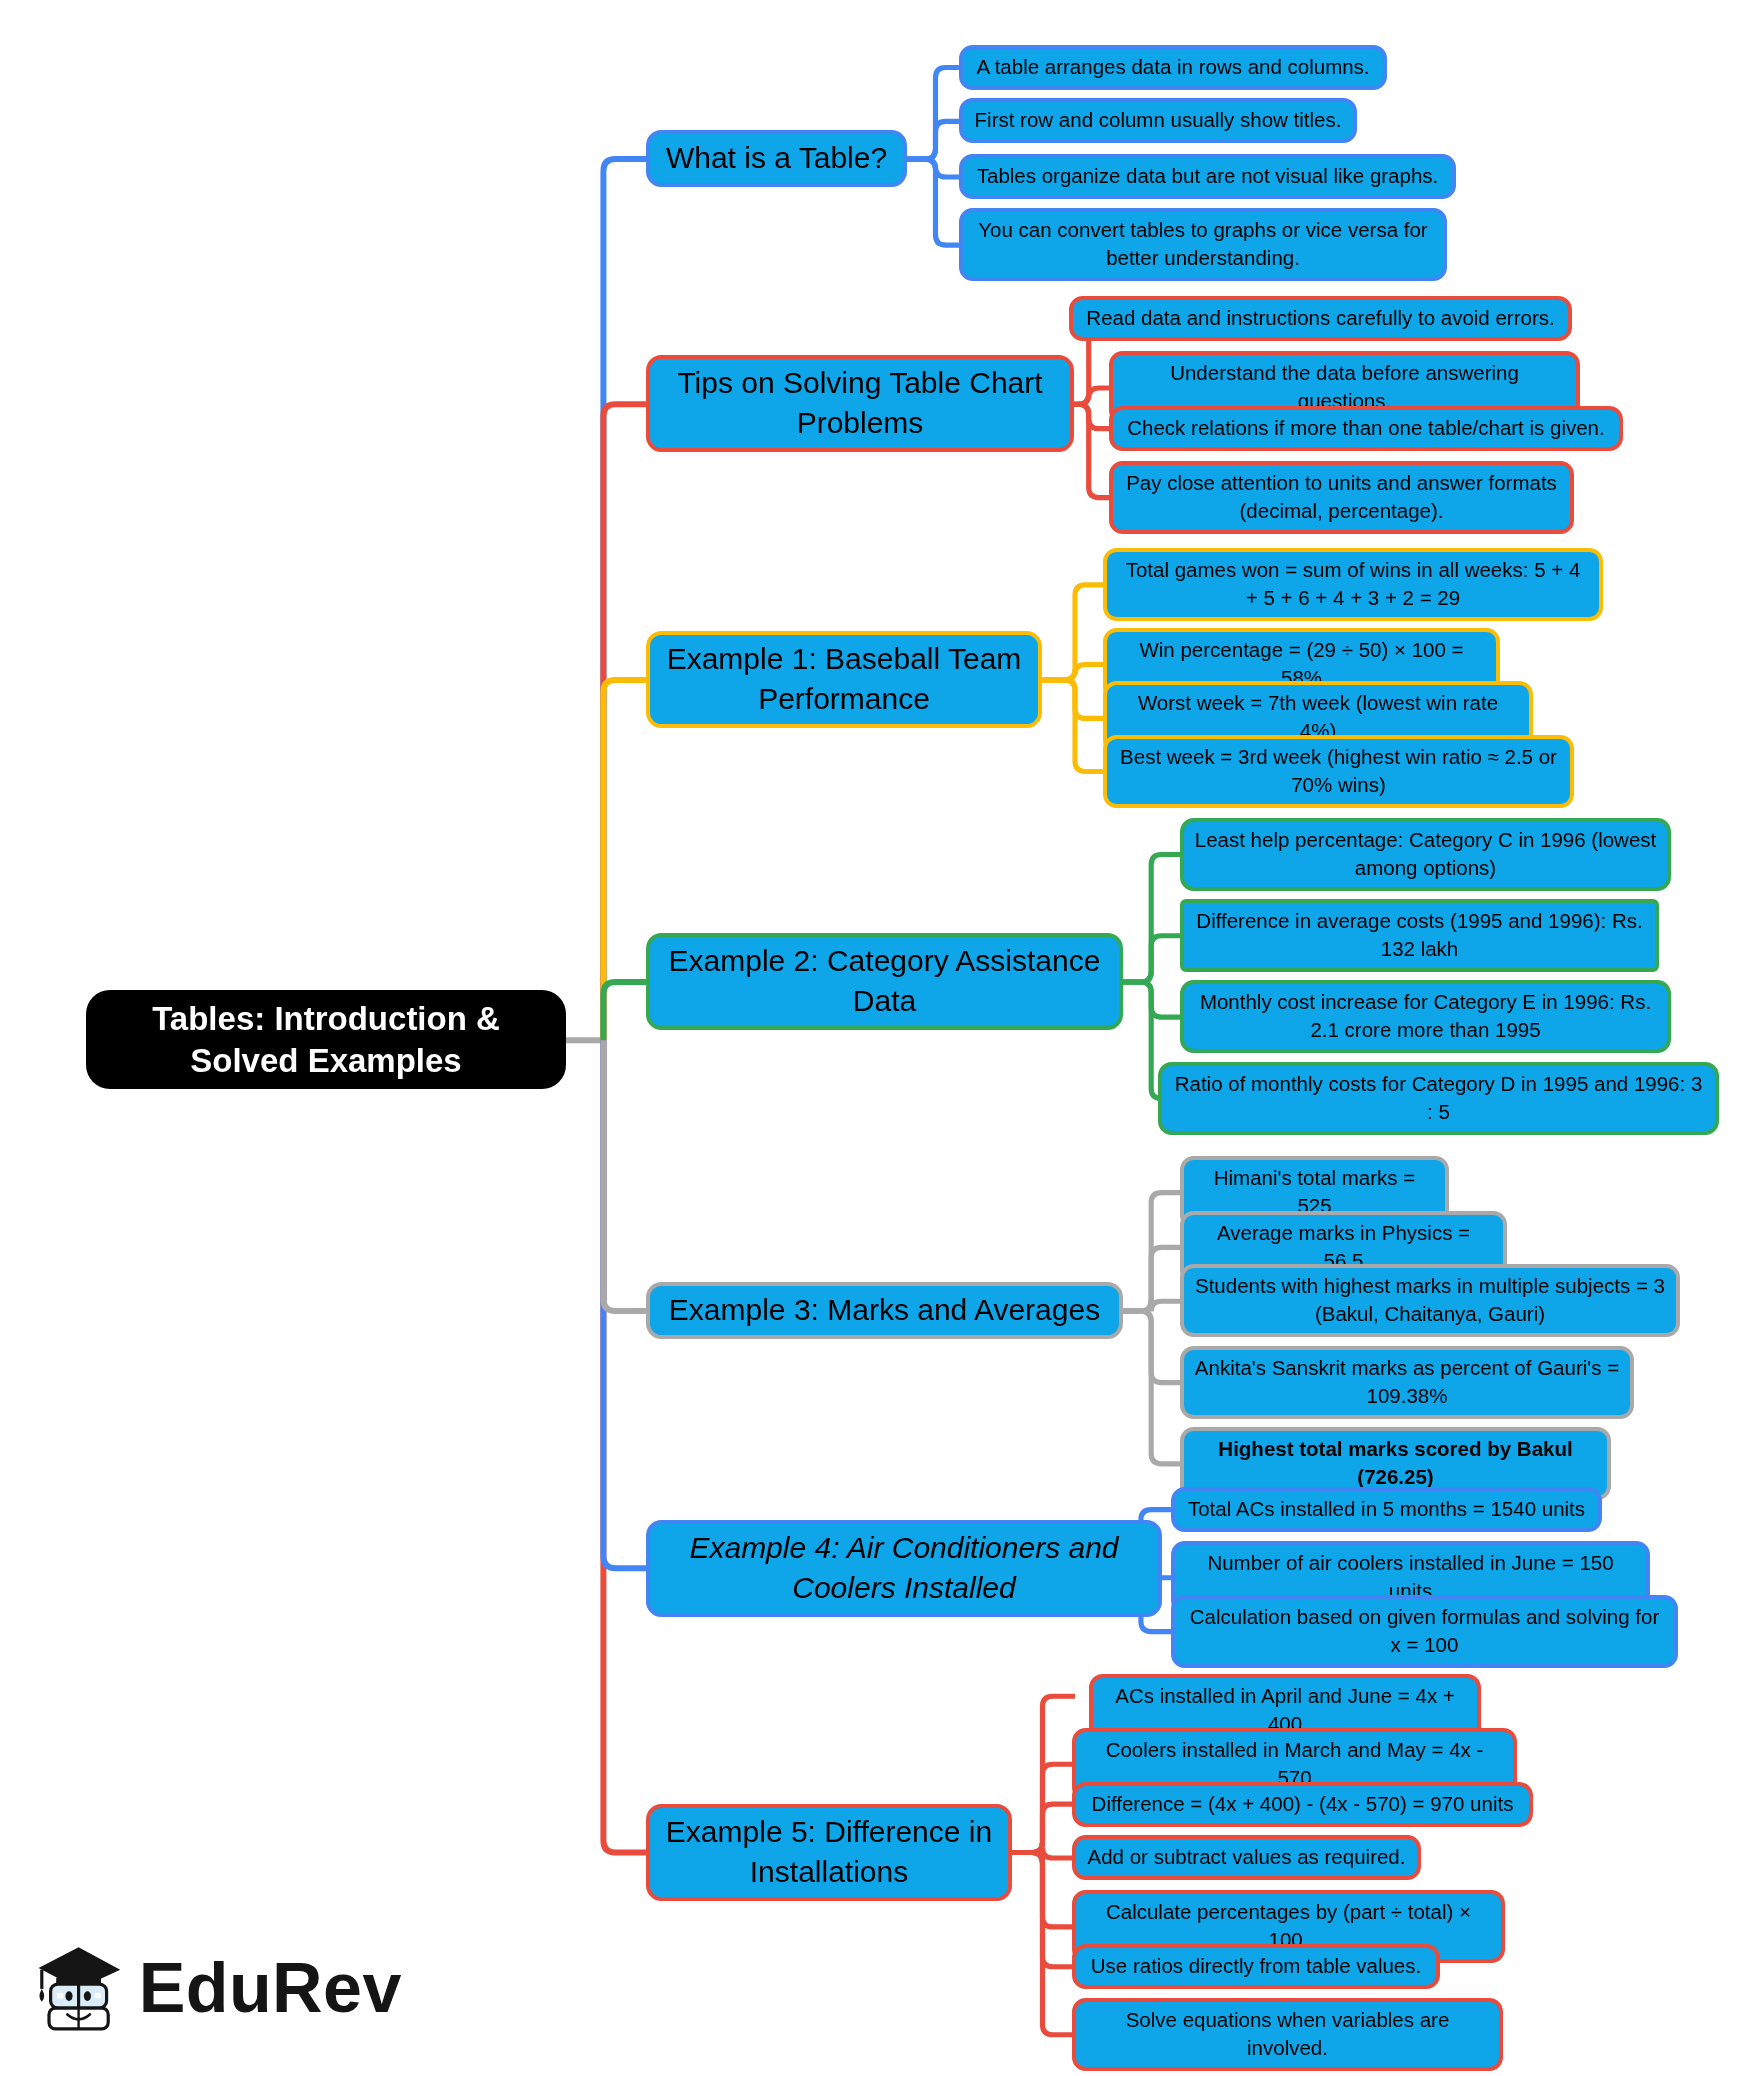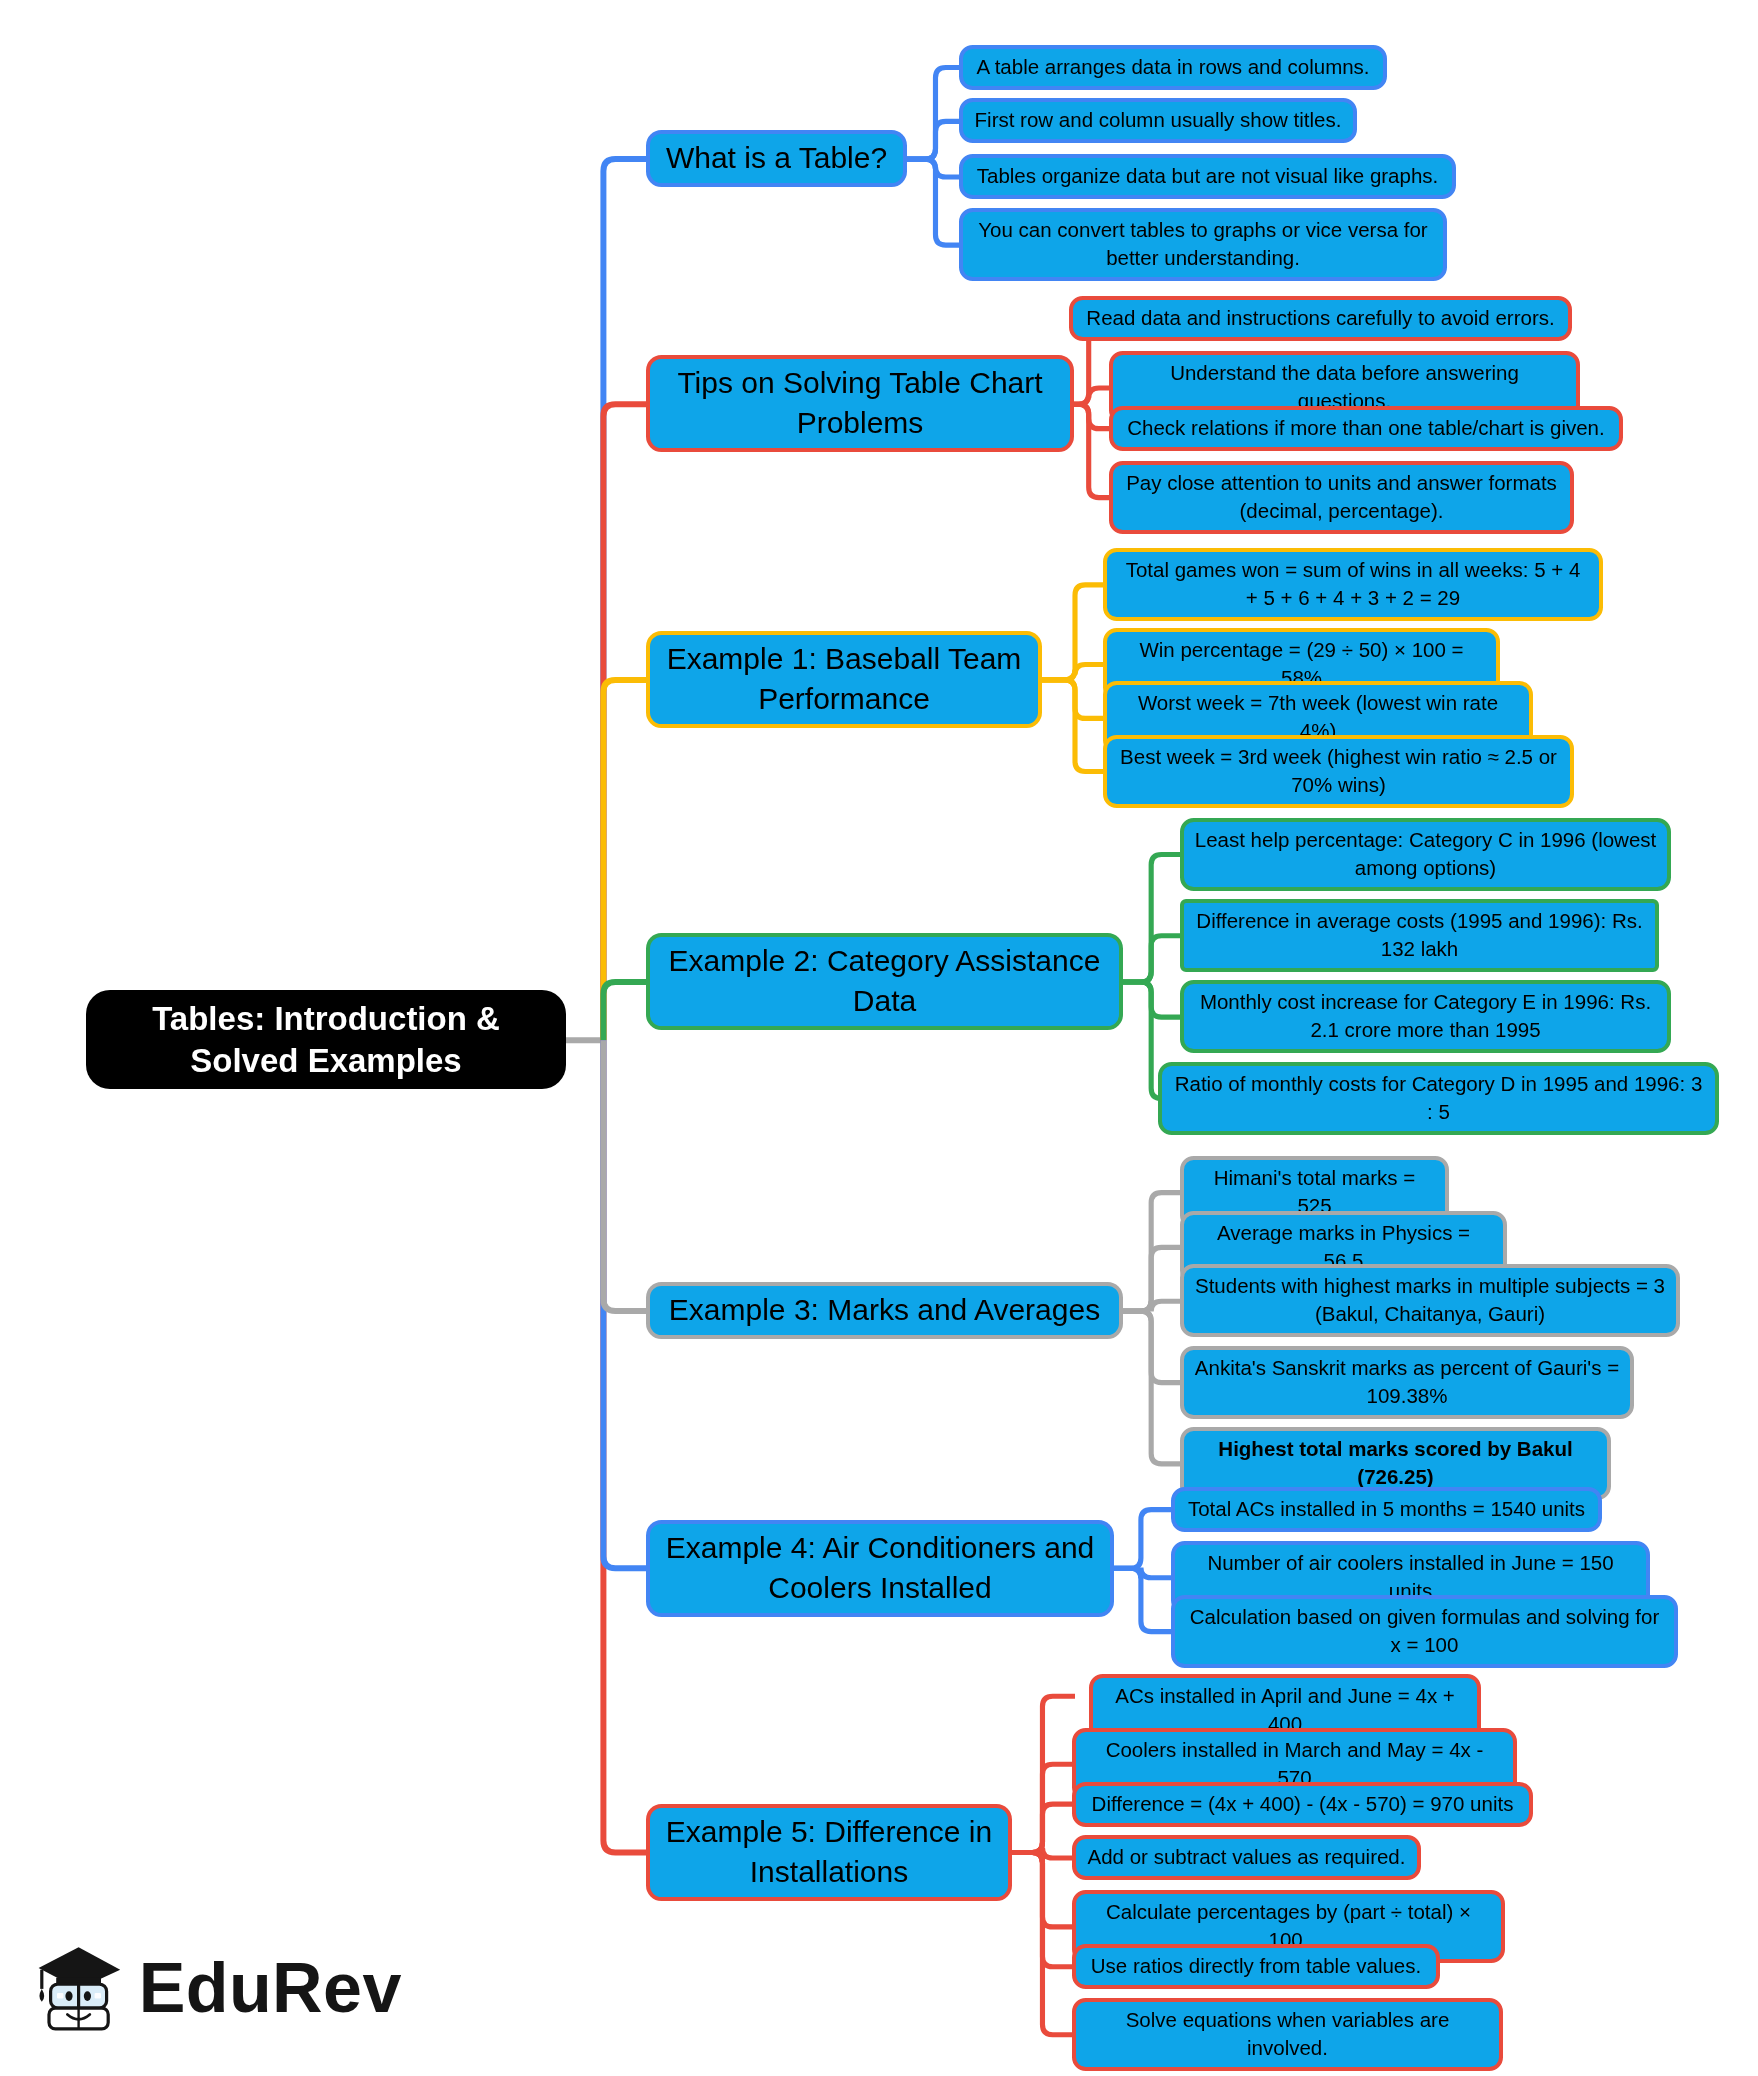--- a/index.html
+++ b/index.html
@@ -87,21 +87,21 @@
       <div class="node leaf" style="left: 1180px; top: 818px; width: 491px; border-color: rgb(52, 168, 83);">Least help percentage: Category C in 1996 (lowest among options)</div>
       <div class="node leaf" style="left: 1180px; top: 899px; width: 479px; border-color: rgb(52, 168, 83); border-radius: 6px;">Difference in average costs (1995 and 1996): Rs. 132 lakh</div>
       <div class="node leaf" style="left: 1180px; top: 980px; width: 491px; border-color: rgb(52, 168, 83);">Monthly cost increase for Category E in 1996: Rs. 2.1 crore more than 1995</div>
       <div class="node leaf" style="left: 1158px; top: 1062px; width: 561px; border-color: rgb(52, 168, 83);">Ratio of monthly costs for Category D in 1995 and 1996: 3 : 5</div>
       <div class="node branch" style="left: 646px; top: 1282px; width: 477px; border-color: rgb(169, 169, 169);">Example 3: Marks and Averages</div>
       <div class="node leaf" style="left: 1180px; top: 1156px; width: 269px; border-color: rgb(169, 169, 169);">Himani's total marks = 525</div>
       <div class="node leaf" style="left: 1180px; top: 1211px; width: 327px; border-color: rgb(169, 169, 169);">Average marks in Physics = 56.5</div>
       <div class="node leaf" style="left: 1180px; top: 1264px; width: 500px; border-color: rgb(169, 169, 169);">Students with highest marks in multiple subjects = 3 (Bakul, Chaitanya, Gauri)</div>
       <div class="node leaf" style="left: 1180px; top: 1346px; width: 454px; border-color: rgb(169, 169, 169);">Ankita's Sanskrit marks as percent of Gauri's = 109.38%</div>
       <div class="node leaf" style="left: 1180px; top: 1427px; width: 431px; border-color: rgb(169, 169, 169); font-weight: bold;">Highest total marks scored by Bakul (726.25)</div>
-      <div class="node branch" style="left: 646px; top: 1520px; width: 468px; border-color: rgb(66, 133, 244);">Example 4: Air Conditioners and Coolers Installed</div>
+      <div class="node branch" style="left: 646px; top: 1520px; width: 516px; border-color: rgb(66, 133, 244); font-style: italic;">Example 4: Air Conditioners and Coolers Installed</div>
       <div class="node leaf" style="left: 1171px; top: 1487px; width: 431px; border-color: rgb(66, 133, 244);">Total ACs installed in 5 months = 1540 units</div>
       <div class="node leaf" style="left: 1171px; top: 1541px; width: 479px; border-color: rgb(66, 133, 244);">Number of air coolers installed in June = 150 units</div>
       <div class="node leaf" style="left: 1171px; top: 1595px; width: 507px; border-color: rgb(66, 133, 244);">Calculation based on given formulas and solving for x = 100</div>
       <div class="node branch" style="left: 646px; top: 1804px; width: 366px; border-color: rgb(233, 75, 60);">Example 5: Difference in Installations</div>
       <div class="node leaf" style="left: 1072px; top: 1674px; width: 392px; border-color: rgb(233, 75, 60); margin-left: 17px;">ACs installed in April and June = 4x + 400</div>
       <div class="node leaf" style="left: 1072px; top: 1728px; width: 445px; border-color: rgb(233, 75, 60);">Coolers installed in March and May = 4x - 570</div>
       <div class="node leaf" style="left: 1072px; top: 1782px; width: 461px; border-color: rgb(233, 75, 60);">Difference = (4x + 400) - (4x - 570) = 970 units</div>
       <div class="node leaf" style="left: 1072px; top: 1835px; width: 349px; border-color: rgb(233, 75, 60);">Add or subtract values as required.</div>
       <div class="node leaf" style="left: 1072px; top: 1890px; width: 433px; border-color: rgb(233, 75, 60);">Calculate percentages by (part ÷ total) × 100.</div>
       <div class="node leaf" style="left: 1072px; top: 1944px; width: 368px; border-color: rgb(233, 75, 60);">Use ratios directly from table values.</div>

